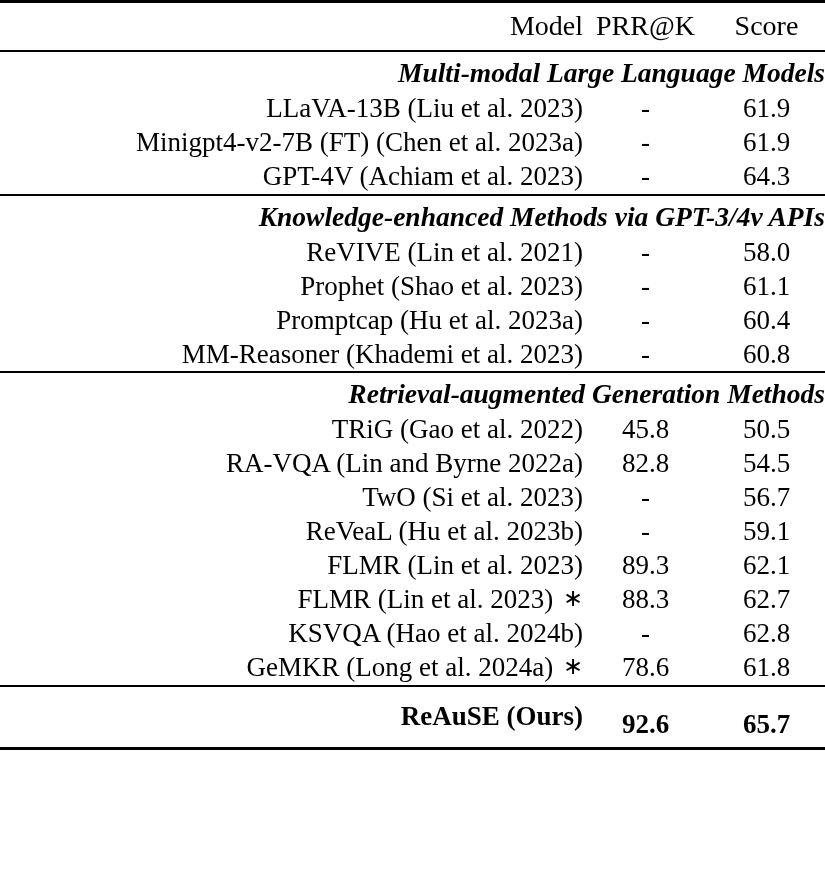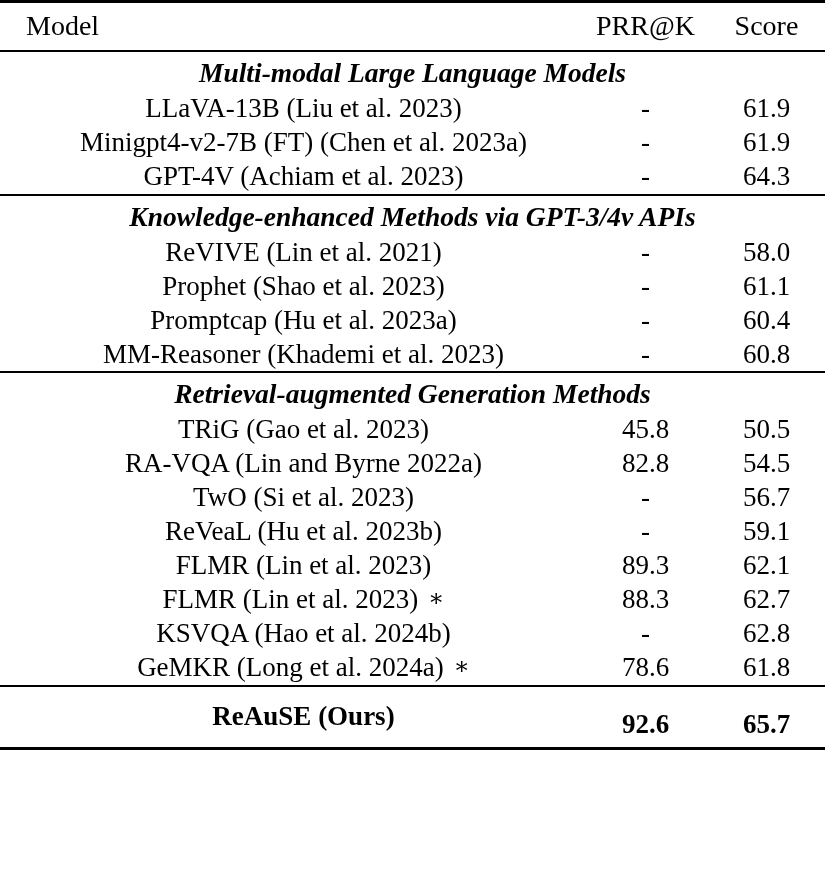--- a/index.html
+++ b/index.html
@@ -41,36 +41,37 @@
   tr.rule-top    > td { border-top: 3.2px solid #000; padding: 0; height: 0; line-height: 0; font-size: 0; }
   tr.rule-mid    > td { border-top: 2.0px solid #000; padding: 0; height: 0; line-height: 0; font-size: 0; }
   tr.rule-bottom > td { border-top: 3.2px solid #000; padding: 0; height: 0; line-height: 0; font-size: 0; }
 
   th.hdr {
     font-weight: normal;
     font-size: 28px;
     padding: 9px 0 10px 0;
     vertical-align: middle;
   }
-  th.hdr.model { text-align: left;  padding-left: 26px; }
+  th.hdr.model { text-align: right;  padding-left: 26px; }
   th.hdr.num   { text-align: center; }
 
   td.section {
-    text-align: center;
+    text-align: right;
     font-weight: bold;
     font-style: italic;
     font-size: 27.5px;
     padding: 7px 0 5px 0;
     letter-spacing: 0px;
   }
 
   td.model {
-    text-align: center;
+    text-align: right;
     padding: 3.5px 0 3.5px 24px;
     white-space: nowrap;
+    font-family: Liberation Serif, serif;
   }
   td.num {
     text-align: center;
     padding: 3.5px 0 3.5px 0;
   }
 
   tr.total td.model,
   tr.total td.num { font-weight: bold; }
   tr.total td.model { padding-top: 9px; padding-bottom: 9px; margin-top: 36px; }
   tr.total td.num   { padding-top: 24px; padding-bottom: 9px; }
@@ -148,21 +149,21 @@
           <td class="num dash">-</td>
           <td class="num">60.8</td>
         </tr>
         <tr class="rule-mid">
           <td colspan="3"></td>
         </tr>
         <tr>
           <td class="section" colspan="3">Retrieval-augmented Generation Methods</td>
         </tr>
         <tr>
-          <td class="model"><span>TRiG (Gao et al. 2023)</span></td>
+          <td class="model"><span>TRiG (Gao et al. 2022)</span></td>
           <td class="num">45.8</td>
           <td class="num">50.5</td>
         </tr>
         <tr>
           <td class="model"><span>RA-VQA (Lin and Byrne 2022a)</span></td>
           <td class="num">82.8</td>
           <td class="num">54.5</td>
         </tr>
         <tr>
           <td class="model"><span>TwO (Si et al. 2023)</span></td>

